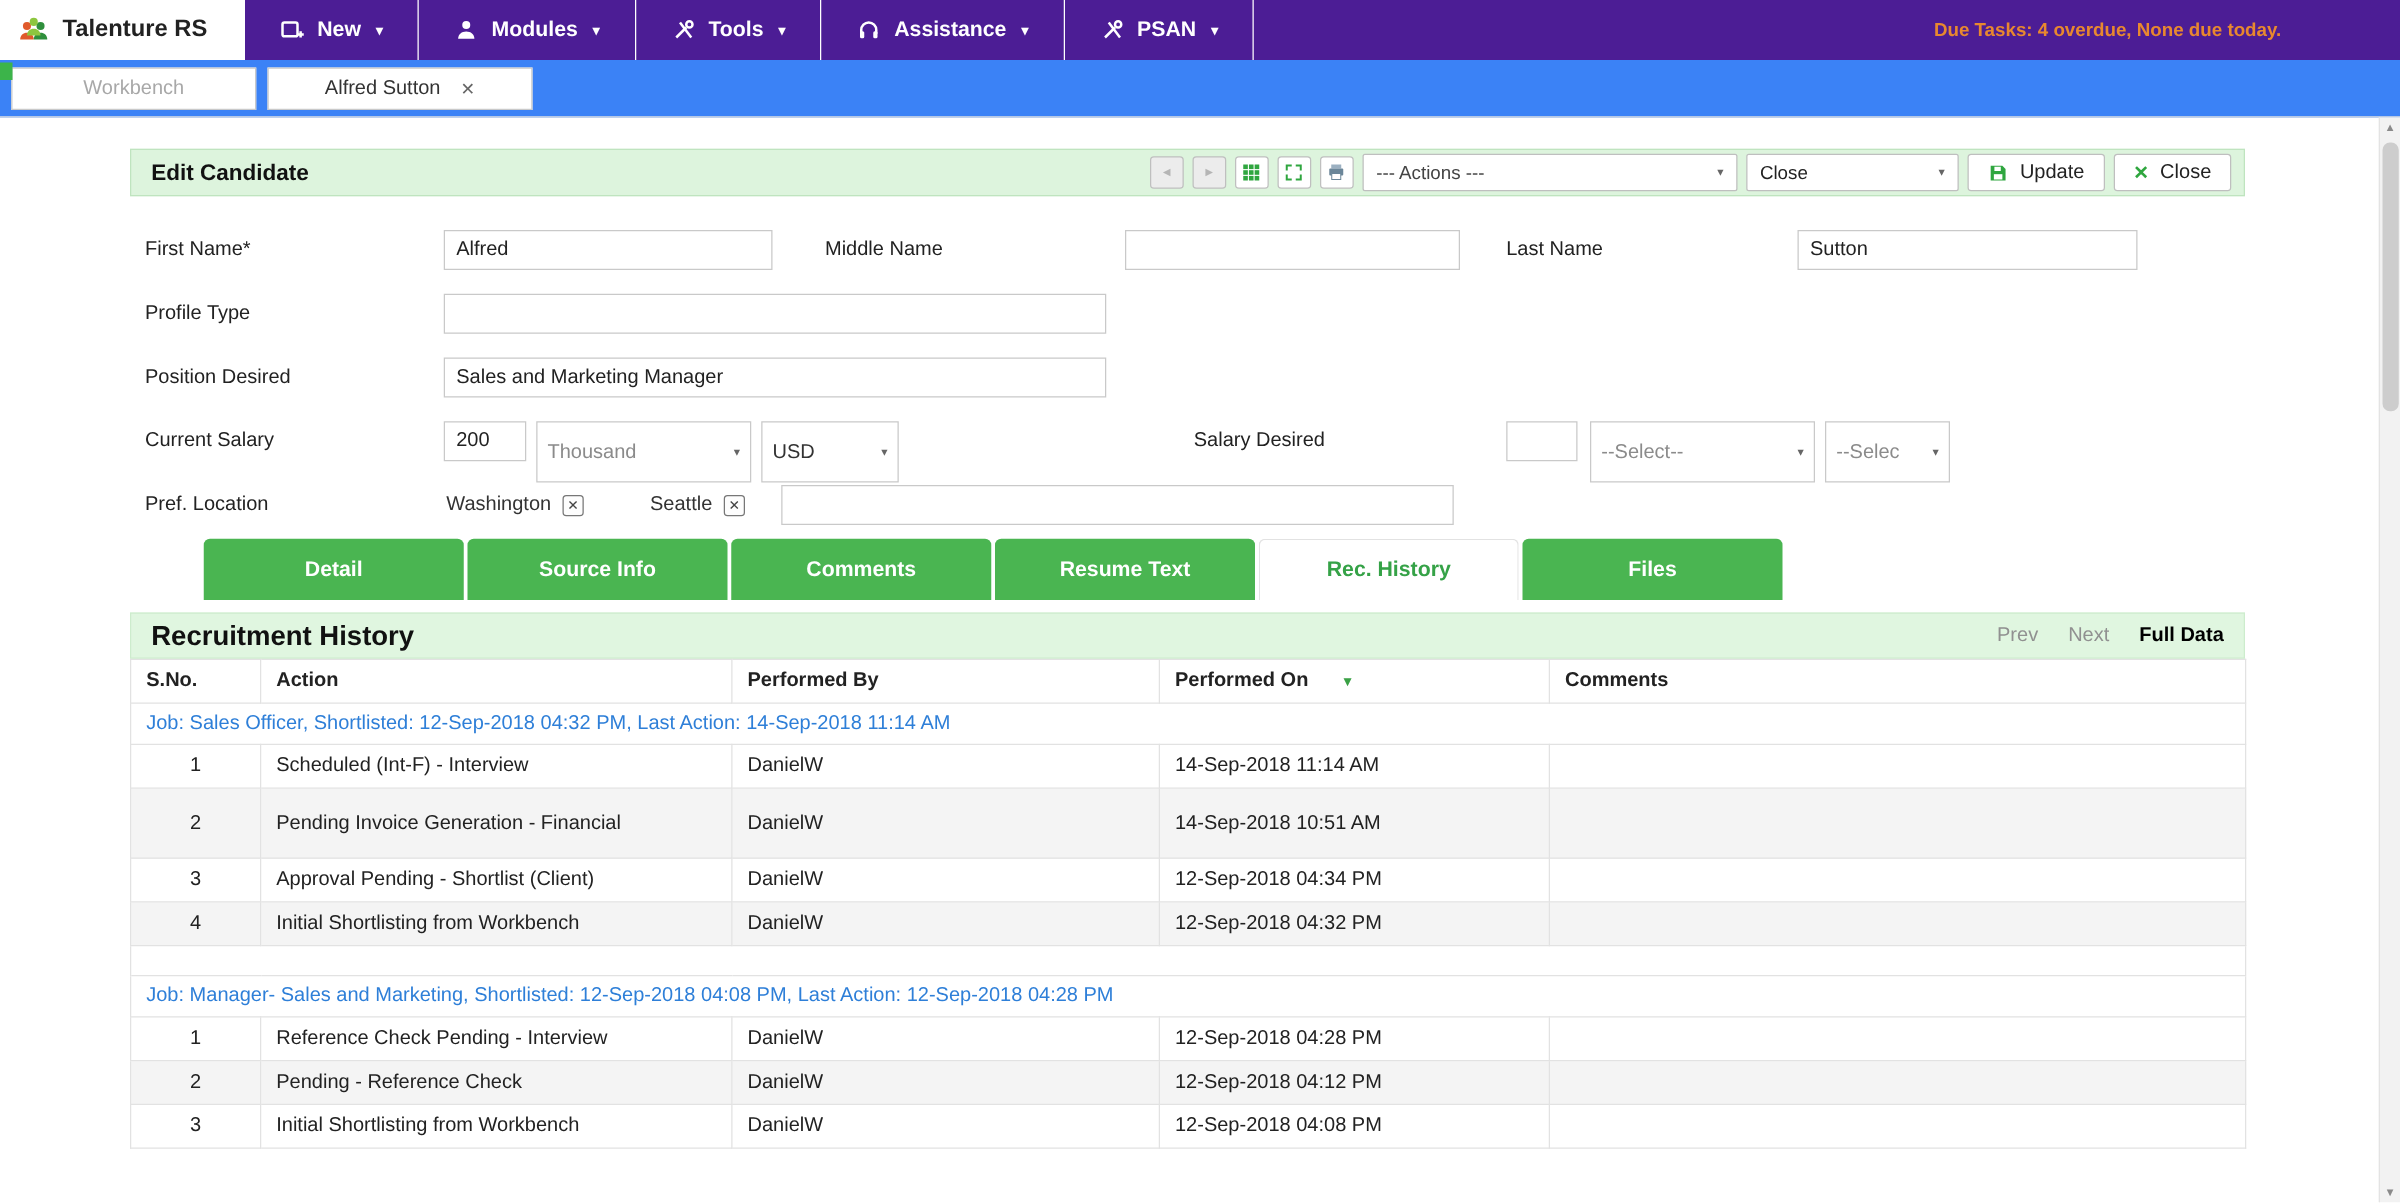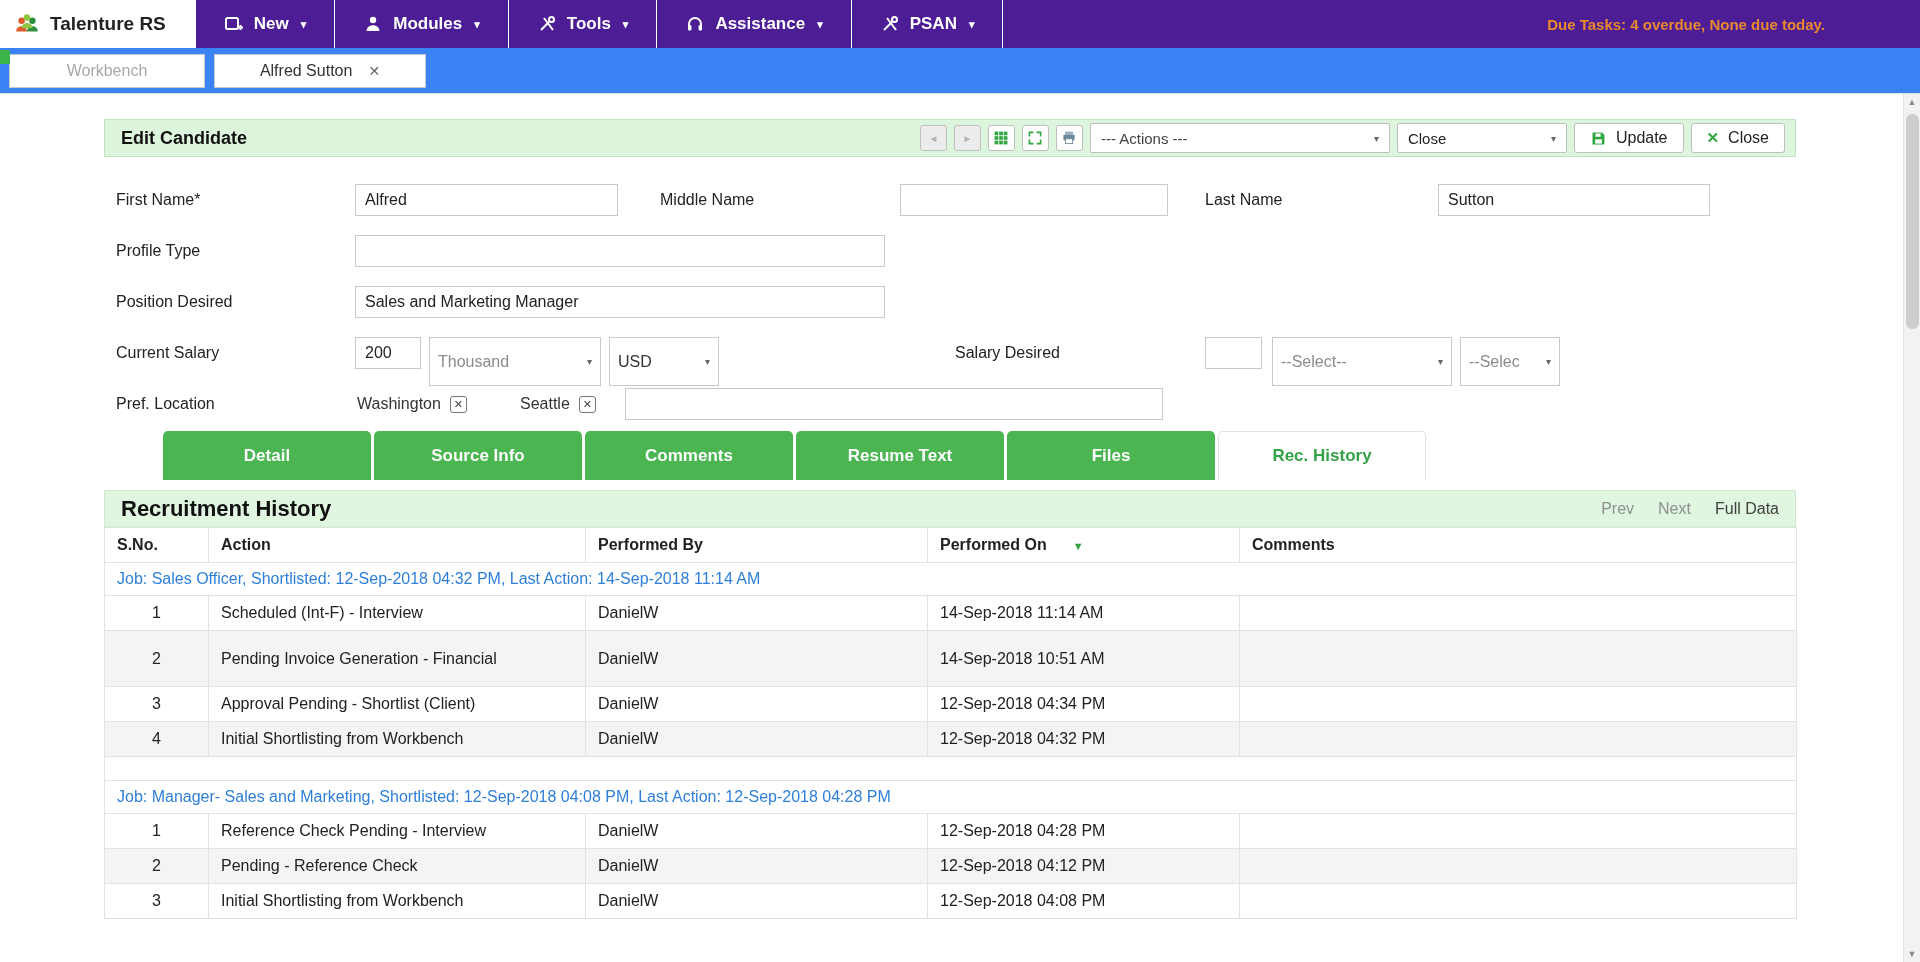--- a/index.html
+++ b/index.html
@@ -76,21 +76,21 @@
           border-radius:5px 5px 0 0; cursor:pointer; }
   .dtab.active { background:#fff; color:#35a247; border:1px solid #e2e2e2; border-bottom:none; }
 
   
   .hist-header { position:absolute; top:371px; left:0; width:1692px; height:37px;
                  background:#e0f6e0; border:1px solid #cdeccd; display:flex; align-items:center;
                  padding:0 16px; }
   .hist-title { font-size:22px; font-weight:bold; color:#111; }
   .hist-links { margin-left:auto; display:flex; gap:24px; font-size:16px; }
   .hist-links .dim { color:#909090; cursor:pointer; }
-  .hist-links .blue { color:#404040; cursor:pointer; }
+  .hist-links .blue { color:#000000; cursor:pointer;font-weight:bold; }
 
   table.hist { position:absolute; top:408px; left:0; width:1692px; border-collapse:collapse;
                table-layout:fixed; font-size:16px; color:#222; }
   .hist th, .hist td { border:1px solid #e2e2e2; padding:0 12px; vertical-align:middle; }
   .hist th { text-align:left; font-weight:bold; height:35px; background:#fff; }
   .hist td { height:35px; }
   .hist .c-sno { text-align:center; }
   .hist th.h-sno { text-align:left; }
   .hist tr.alt td { background:#f4f4f4; }
   .hist tr.grow td { color:#2e7fd8; height:33px; background:#fff;margin-left:16px; }
@@ -317,25 +317,25 @@
       </div>
     <div class="dtab">
         <span>Source Info</span>
       </div>
     <div class="dtab">
         <span>Comments</span>
       </div>
     <div class="dtab">
         <span>Resume Text</span>
       </div>
+    <div class="dtab active">
+        <span>Rec. History</span>
+      </div>
     <div class="dtab">
         <span>Files</span>
-      </div>
-    <div class="dtab active">
-        <span>Rec. History</span>
       </div>
   </div>
 
   <div class="hist-header">
     <span class="hist-title">Recruitment History</span>
     <div class="hist-links">
       <span class="dim">Prev</span>
       <span class="dim">Next</span>
       <span class="blue">Full Data</span>
     </div>

